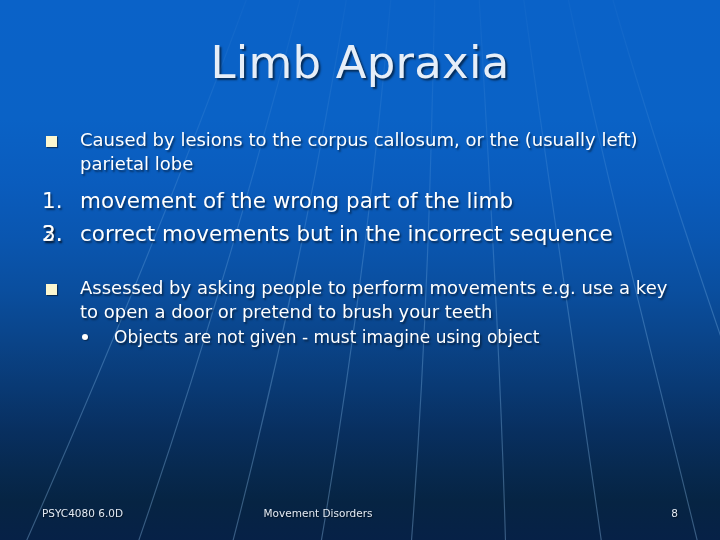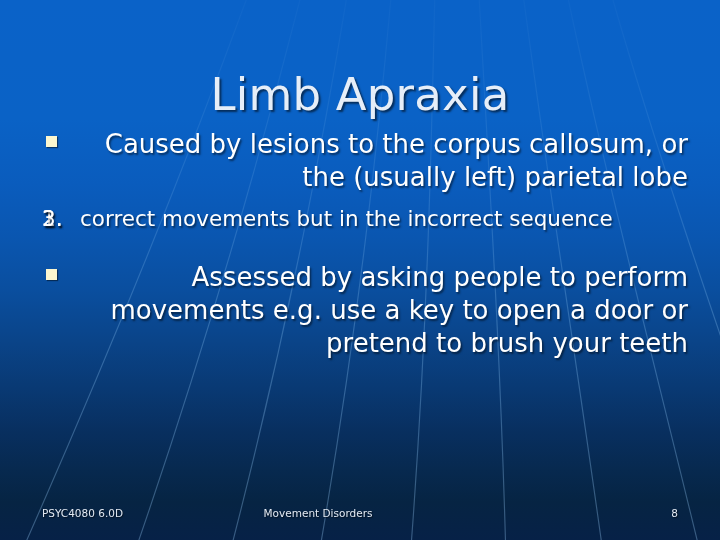--- a/index.html
+++ b/index.html
@@ -43,43 +43,41 @@
     top: 36px;
     width: 720px;
     text-align: center;
     font-size: 45px;
     line-height: 54px;
     font-weight: normal;
     color: #e6eef8;
     letter-spacing: 0.2px;
     text-shadow: 2px 2px 2px rgba(0,0,0,0.55);
     white-space: nowrap;
-    margin-top: 32px;
   }
 
   
   #body {
     position: absolute;
     left: 36px;
     top: 128px;
     width: 652px;
   }
 
   .row {
     position: relative;
     color: #ffffff;
     text-shadow: 1.5px 1.5px 2px rgba(0,0,0,0.5);
   }
 
   
   .lvl1 {
     padding-left: 44px;
-    font-size: 26px;
-    line-height: 33px;
-    text-align: right;
+    font-size: 18px;
+    line-height: 24px;
   }
   .sq-marker {
     position: absolute;
     left: 10px;
     top: 8px;
     width: 11px;
     height: 11px;
     background: #fbf6cf;
     box-shadow: 1px 1px 1px rgba(0,0,0,0.45);
   }
@@ -202,38 +200,43 @@
 
     <div class="row lvl1">
       <span class="sq-marker"></span>
       <span>Caused by lesions to the corpus callosum, or the (usually left) parietal lobe</span>
     </div>
 
     <div class="gap-sm"></div>
 
     <div class="row numrow">
       <span class="num-marker">1.</span>
+      <span>movement of the wrong part of the limb</span>
     </div>
 
     <div class="row numrow">
       <span class="num-marker">2.</span>
     </div>
 
     <div class="row numrow">
       <span class="num-marker">3.</span>
       <span>correct movements but in the incorrect sequence</span>
     </div>
 
     <div class="gap-lg"></div>
 
     <div class="row lvl1">
       <span class="sq-marker"></span>
       <span>Assessed by asking people to perform movements e.g. use a key to open a door or pretend to brush your teeth</span>
     </div>
 
+    <div class="row lvl2">
+      <span class="dot-marker"></span>
+      <span>Objects are not given - must imagine using object</span>
+    </div>
 
   </div>
 
   <div id="footer">
     <div id="footer-left">PSYC4080 6.0D</div>
     <div id="footer-center">Movement Disorders</div>
     <div id="footer-right">8</div>
   </div>
 
 </div>

